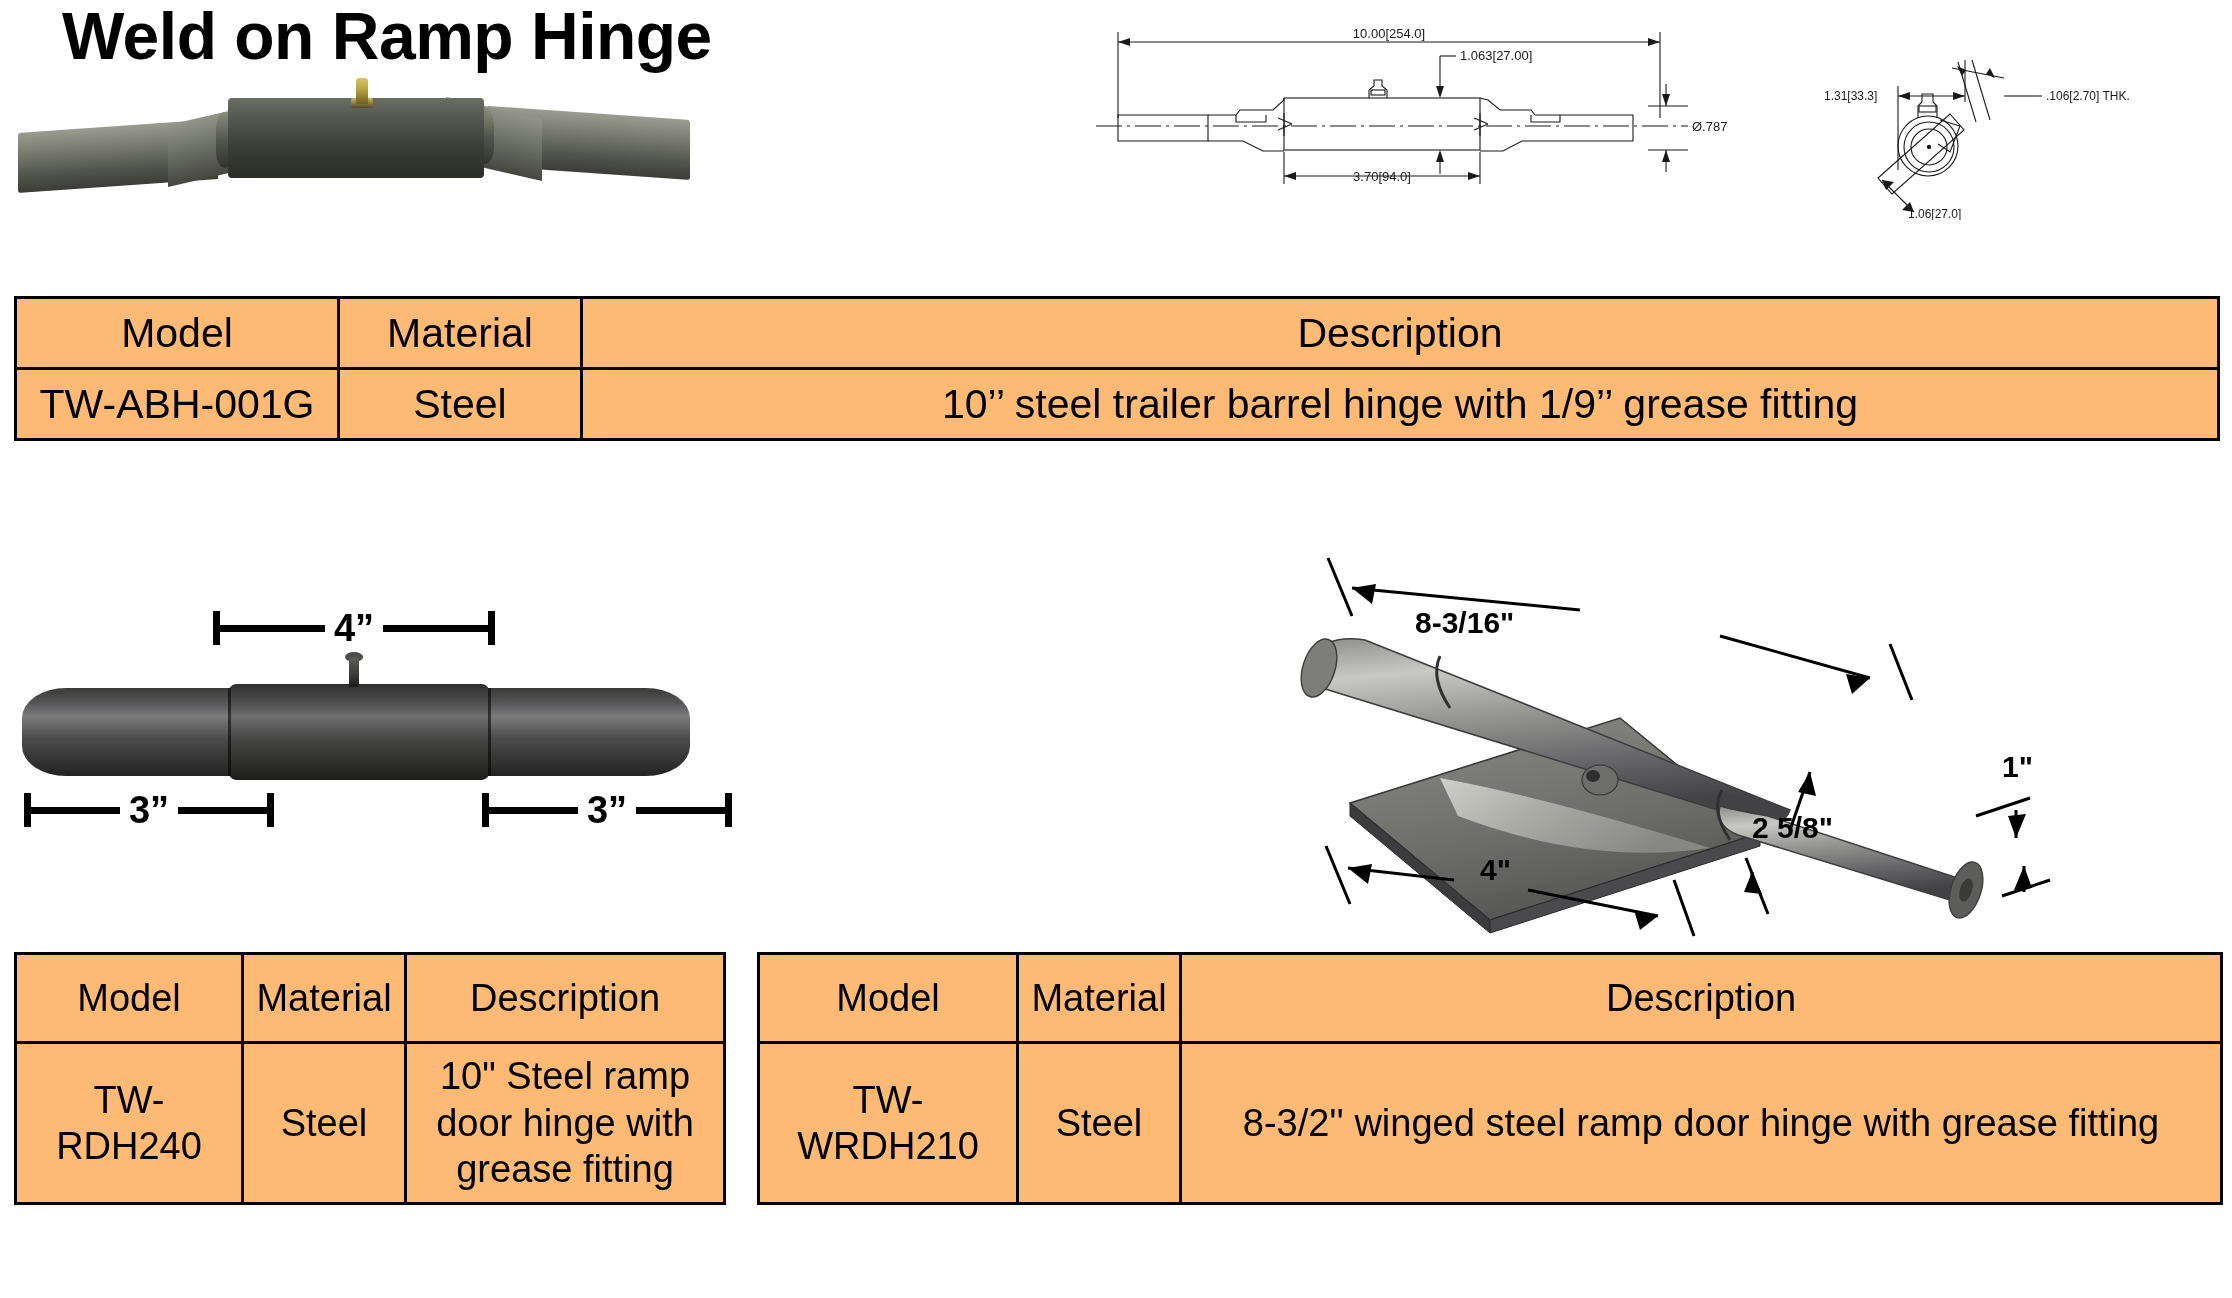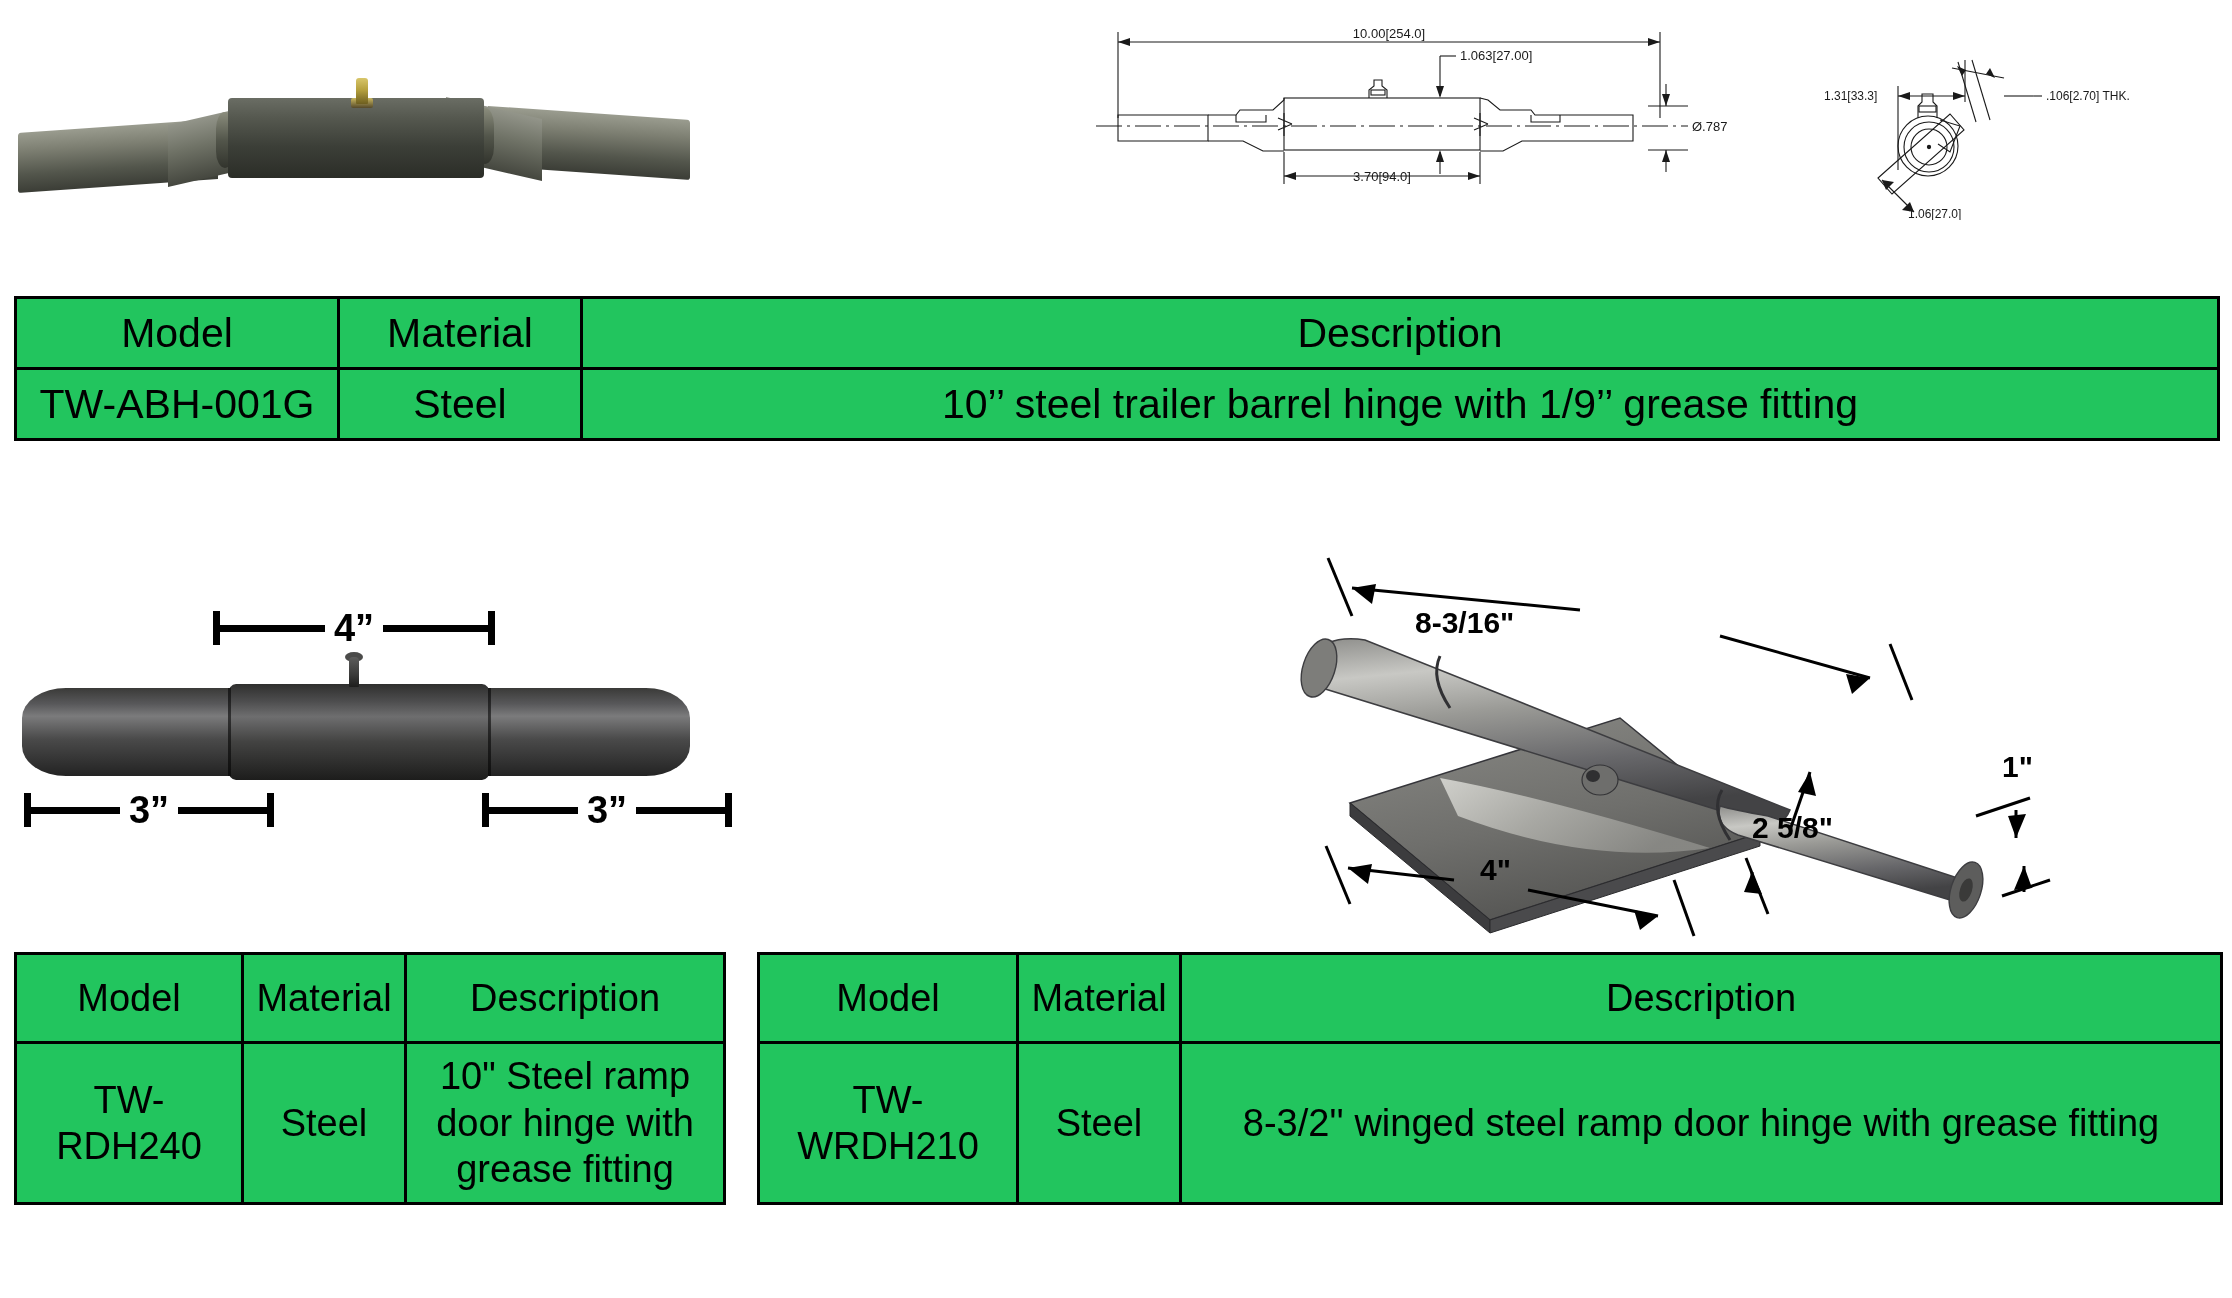--- a/index.html
+++ b/index.html
@@ -88,21 +88,21 @@
   
   #drawing-front { left: 1088px; top: 10px; width: 640px; height: 190px; }
   #drawing-side  { left: 1790px; top: 40px; width: 420px; height: 180px; text-decoration: underline; }
   .dwg-svg { display: block; width: 100%; height: 100%; }
 
   
   table.spec-table {
     position: absolute;
     border-collapse: collapse;
     table-layout: fixed;
-    background: #22c55e;
+    background: #fdba74;
   }
   table.spec-table th,
   table.spec-table td {
     border: 3px solid #000000;
     text-align: center;
     vertical-align: middle;
     font-weight: normal;
     color: #000;
   }
 
@@ -206,20 +206,21 @@
   #wh-label-length { left: 1415px; top: 608px; }
   #wh-label-height { left: 2002px; top: 752px; }
   #wh-label-plate  { left: 1752px; top: 813px; }
   #wh-label-width  { left: 1480px; top: 855px; }
 </style>
 </head>
 <body>
 
 <div id="page">
 
+  <div class="page-title">Weld on Ramp Hinge</div>
 
   <div class="photo" id="photo-barrel-hinge">
     <div class="bh-arm bh-arm-left"></div>
     <div class="bh-arm bh-arm-left-taper"></div>
     <div class="bh-arm bh-arm-right"></div>
     <div class="bh-arm bh-arm-right-taper"></div>
     <div class="bh-weld" style="left:198px;top:34px;"></div>
     <div class="bh-weld" style="left:458px;top:30px;"></div>
     <div class="bh-barrel"></div>
     <div class="bh-fitting-base"></div>

